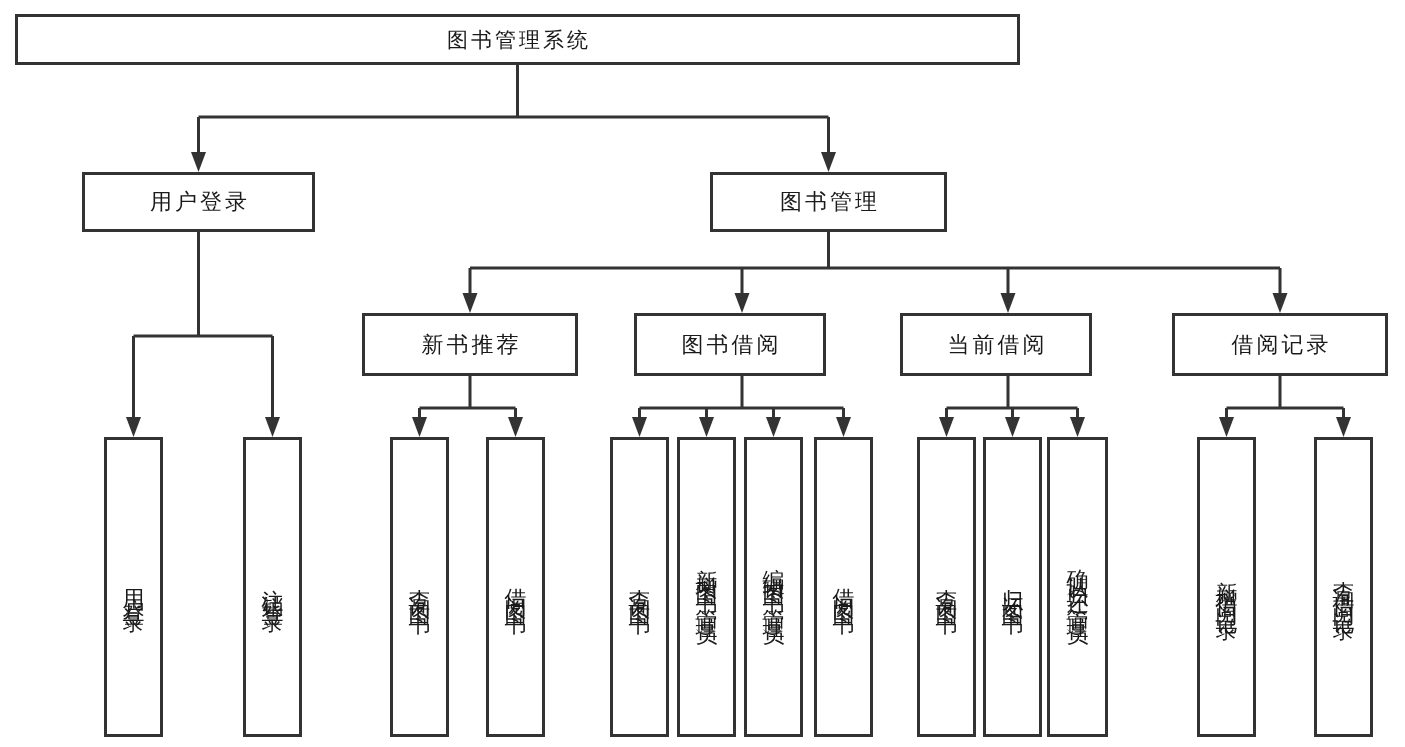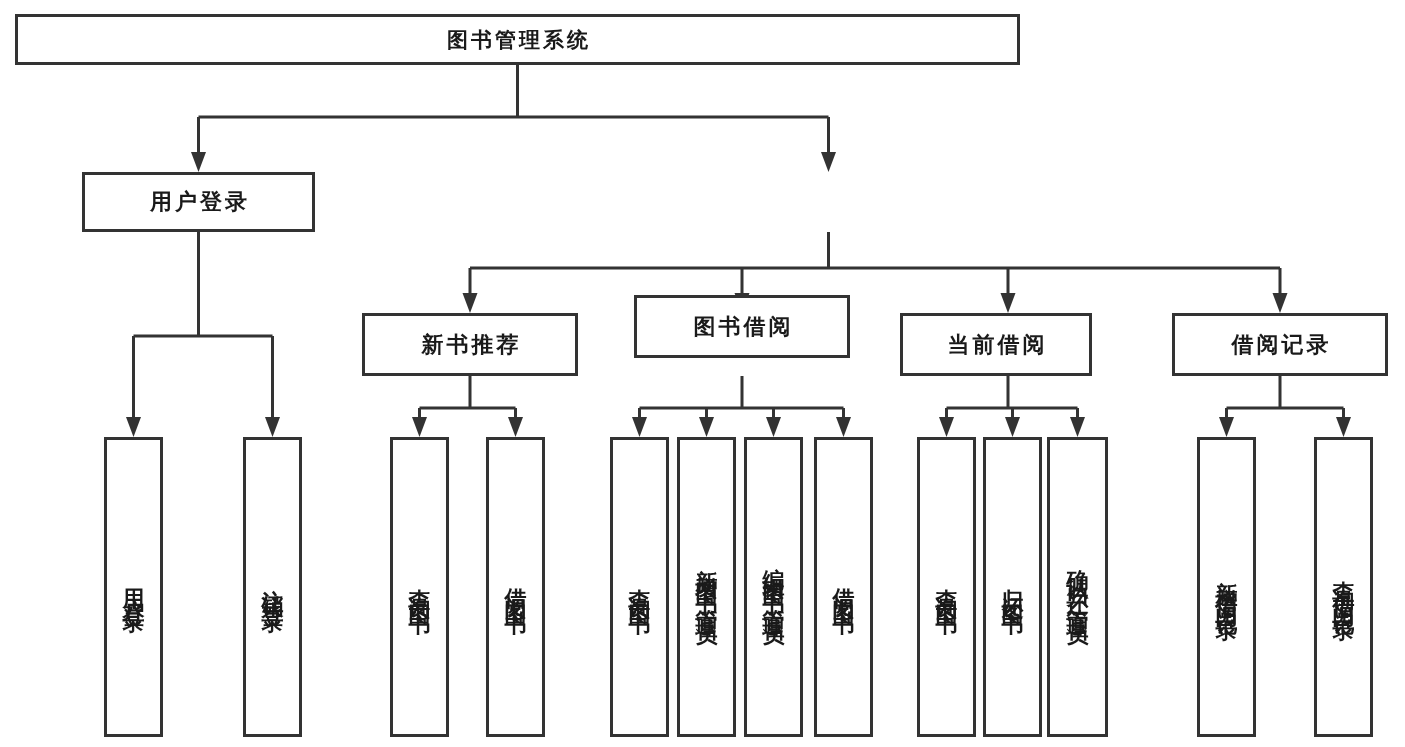--- a/index.html
+++ b/index.html
@@ -11,21 +11,21 @@
   html,body{margin:0;padding:0;background:var(--bg);}
   body{
     font-family:"Liberation Sans","DejaVu Sans",sans-serif;
     width:1405px;height:747px;position:relative;overflow:hidden;
   }
   .canvas{position:absolute;left:0;top:0;width:1405px;height:747px;}
   svg.wires{position:absolute;left:0;top:0;pointer-events:none;}
   .box{
     position:absolute;box-sizing:border-box;
     border:3px solid var(--line);background:var(--bg);
-    display:flex;align-items:center;justify-content:center;font-weight:bold;
+    display:flex;align-items:center;justify-content:center;
   }
   .lbl{
     font-size:22px;color:var(--text);letter-spacing:3px;
     white-space:nowrap;text-indent:3px;
   }
   .lbl.title{font-size:21px;}
   .vlbl{
     writing-mode:vertical-rl;text-orientation:mixed;
     font-size:22px;color:var(--text);letter-spacing:8px;
     line-height:1;
@@ -74,25 +74,28 @@
     </g>
   </svg>
 
   <div class="box" style="left:15px;top:14px;width:1005px;height:51px">
     <span class="lbl title">图书管理系统</span>
   </div>
 
   <div class="box" style="left:82px;top:172px;width:233px;height:60px">
     <span class="lbl">用户登录</span>
   </div>
+  <div class="box" style="left:710px;top:172px;width:237px;height:60px">
+    <span class="lbl">图书管理</span>
+  </div>
 
   <div class="box" style="left:362px;top:313px;width:216px;height:63px">
     <span class="lbl">新书推荐</span>
   </div>
-  <div class="box" style="left:634px;top:295px;width:216px;height:63px">
+  <div class="box" style="left:634px;top:313px;width:192px;height:63px">
     <span class="lbl">图书借阅</span>
   </div>
   <div class="box" style="left:900px;top:313px;width:192px;height:63px">
     <span class="lbl">当前借阅</span>
   </div>
   <div class="box" style="left:1172px;top:313px;width:216px;height:63px">
     <span class="lbl">借阅记录</span>
   </div>
 
   <div class="box" style="left:104px;top:437px;width:59px;height:300px">

